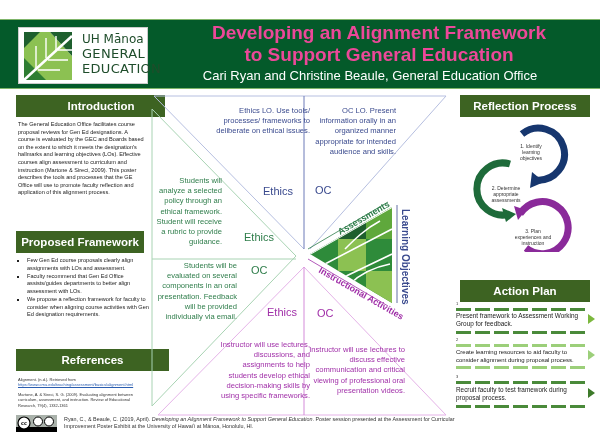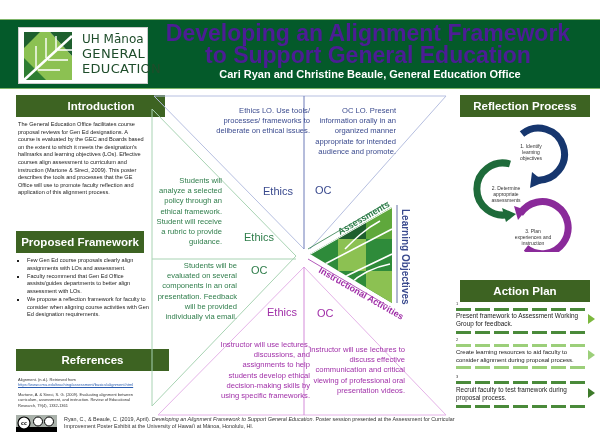--- a/index.html
+++ b/index.html
@@ -3,22 +3,22 @@
 <meta charset="utf-8">
 <style>
   html,body{margin:0;padding:0;}
   body{width:600px;height:438px;background:#fff;position:relative;overflow:hidden;font-family:"DejaVu Sans",sans-serif;}
   .abs{position:absolute;}
   .header{left:0;top:19px;width:600px;height:70px;background:#045a2a;border-top:1px solid #7fb56a;border-bottom:1px solid #7fb56a;box-sizing:border-box;}
   .logo-box{left:18px;top:27px;width:130px;height:57px;background:#fff;border:1px solid #ccc;box-sizing:border-box;}
   .logo-text{left:82px;top:33px;font-family:"DejaVu Sans",sans-serif;color:#1f4d2b;line-height:1;}
   .logo-text .uh{font-size:12px;}
   .logo-text .big{font-size:13px;letter-spacing:0.3px;margin-top:2px;}
-  .title{left:148px;top:22px;width:440px;text-align:center;color:#4c1d95;font-family:"Liberation Sans",sans-serif;font-weight:bold;font-size:23px;line-height:22px;}
-  .subtitle{left:150px;top:68px;width:440px;text-align:center;color:#fff;font-family:"Liberation Sans",sans-serif;font-weight:bold;font-size:11px;}
+  .title{left:159px;top:22px;width:440px;text-align:center;color:#ec4899;font-family:"Liberation Sans",sans-serif;font-weight:bold;font-size:19px;line-height:22px;}
+  .subtitle{left:150px;top:68px;width:440px;text-align:center;color:#fff;font-family:"Liberation Sans",sans-serif;font-weight:normal;font-size:13px;}
   .sec-head{background:#3d6322;color:#fff;font-family:"Liberation Sans",sans-serif;font-weight:bold;font-size:11.5px;text-align:center;height:22px;line-height:22px;}
   .body-text{font-family:"Liberation Sans",sans-serif;font-size:5.6px;line-height:7.6px;color:#222;}
   ul.bullets{margin:0;padding-left:9px;list-style:square;font-family:"Liberation Sans",sans-serif;font-size:5.6px;line-height:7.6px;color:#222;}
   ul.bullets li{margin-bottom:0.5px;}
   .ref-text{font-family:"Liberation Sans",sans-serif;font-size:4px;line-height:5.4px;color:#333;}
   .ref-link{color:#2a5db0;text-decoration:underline;}
   .center-txt{font-family:"Liberation Sans",sans-serif;font-size:7.6px;line-height:10.2px;text-align:right;}
   .blue{color:#3a4a8e;}
   .green{color:#2e7d4a;}
   .purple{color:#a02fa8;}
@@ -117,21 +117,21 @@
   </g>
   <line x1="158" y1="160" x2="238" y2="113" stroke="#2e7d4a" stroke-width="0.8"></line>
   <line x1="158" y1="170" x2="238" y2="217" stroke="#a02fa8" stroke-width="0.8"></line>
   <line x1="247" y1="116" x2="247" y2="214" stroke="#3a4a8e" stroke-width="0.8"></line>
   <text x="0" y="0" transform="translate(190,146) rotate(-30)" font-family="Liberation Sans" font-weight="bold" font-size="9" fill="#2e7d4a">Assessments</text>
   <text x="0" y="0" transform="translate(168,183) rotate(30)" font-family="Liberation Sans" font-weight="bold" font-size="9" fill="#a02fa8">Instructional Activities</text>
   <text x="0" y="0" transform="translate(252,120) rotate(90)" font-family="Liberation Sans" font-weight="bold" font-size="10" fill="#3a4a8e">Learning Objectives</text>
 </svg>
 
 <div class="abs center-txt blue" style="left:206px;top:106px;width:104px;">Ethics LO. Use tools/ processes/ frameworks to deliberate on ethical issues.</div>
-<div class="abs center-txt blue" style="left:306px;top:106px;width:90px;">OC LO. Present information orally in an organized manner appropriate for intended audience and promote.</div>
+<div class="abs center-txt blue" style="left:306px;top:106px;width:90px;">OC LO. Present information orally in an organized manner appropriate for intended audience and skills.</div>
 <div class="abs lbl blue" style="left:263px;top:185px;">Ethics</div>
 <div class="abs lbl blue" style="left:315px;top:184px;">OC</div>
 
 <div class="abs center-txt green" style="left:152px;top:176px;width:70px;">Students will analyze a selected policy through an ethical framework. Student will receive a rubric to provide guidance.</div>
 <div class="abs lbl green" style="left:244px;top:231px;">Ethics</div>
 <div class="abs center-txt green" style="left:152px;top:261px;width:85px;">Students will be evaluated on several components in an oral presentation. Feedback will be provided individually via email.</div>
 <div class="abs lbl green" style="left:251px;top:264px;">OC</div>
 
 <div class="abs lbl purple" style="left:267px;top:306px;">Ethics</div>
 <div class="abs lbl purple" style="left:317px;top:307px;">OC</div>

